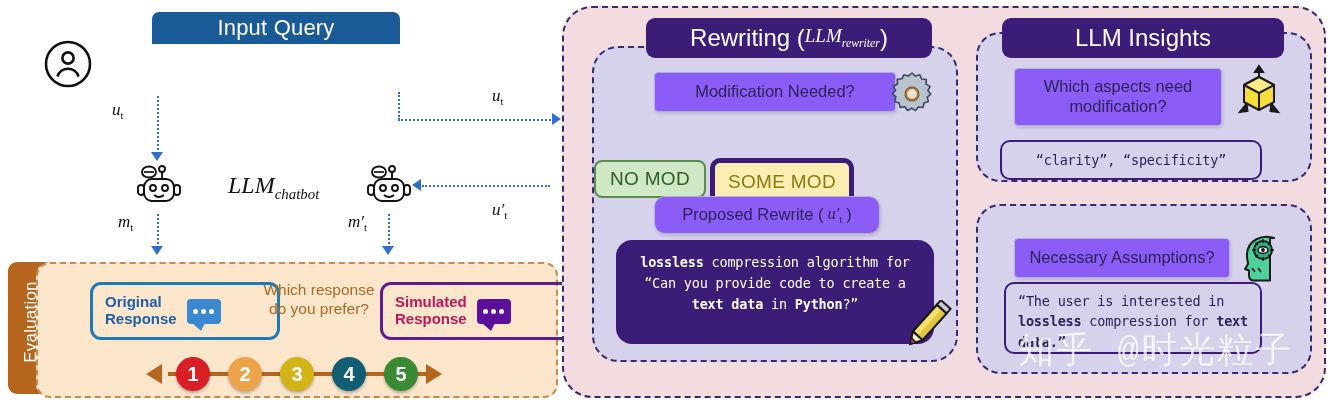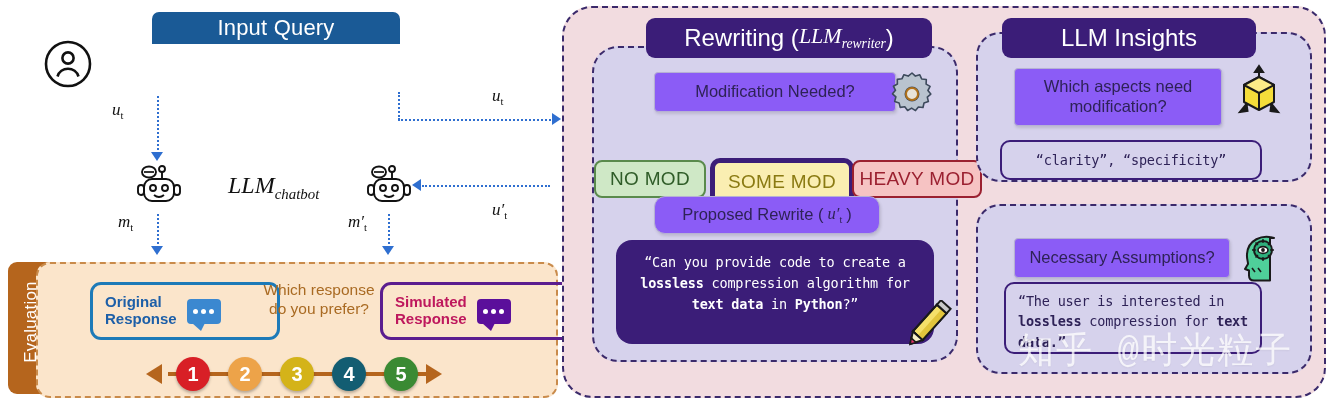--- a/index.html
+++ b/index.html
@@ -121,22 +121,22 @@
     position:absolute;background:#d6d2ec;border:2px dashed #3b2a6b;border-radius:24px;
   }
   .ins-card-1{left:976px;top:32px;width:332px;height:146px;}
   .ins-card-2{left:976px;top:204px;width:332px;height:166px;}
 
   .hdr-dark{
     position:absolute;background:#3b1d78;border-radius:9px;
     color:#fff;text-align:right;display:flex;align-items:center;justify-content:center;
   }
   .hdr-rew{left:646px;top:18px;width:286px;height:40px;font-size:24px;}
-  .hdr-ins{left:1002px;top:18px;width:254px;height:40px;font-size:24px;}
-  .hdr-rew .math{font-family:"Liberation Serif",serif;font-style:italic;font-size:22px;}
+  .hdr-ins{left:1002px;top:18px;width:282px;height:40px;font-size:24px;}
+  .hdr-rew .math{font-family:"Liberation Serif",serif;font-style:italic;font-size:19px;}
   .hdr-rew .math sub{font-size:62%;}
 
   .q-pill{
     position:absolute;background:#8b5cf6;border:1px solid #b6b1d4;border-radius:4px;
     color:#2e2257;display:flex;align-items:center;justify-content:center;text-align:center;
     font-size:16.5px;line-height:1.2;box-shadow:1px 2px 3px rgba(0,0,0,.12);
   }
   .q-mod{left:654px;top:72px;width:240px;height:38px;}
   .q-rew{left:654px;top:196px;width:224px;height:36px;border-radius:11px;}
   .q-asp{left:1014px;top:68px;width:206px;height:56px;}
@@ -315,31 +315,30 @@
   <div class="q-pill q-mod">Modification Needed?</div>
 
   <svg class="icn" style="left:888px;top:70px;width:48px;height:48px;" viewBox="0 0 48 48">
     <path d="M24 3l3.4 3.1 4.4-1.3 1.9 4.2 4.6.5-.2 4.6 4 2.3-2.2 4.1 2.9 3.6-3.5 3 1.1 4.5-4.4 1.4-1 4.5-4.6-.5-2.9 3.6-3.9-2.5-4 2.4-2.8-3.7-4.6.6-1.1-4.5-4.4-1.5 1.2-4.5-3.4-3.1 3-3.5-2.1-4.1 4-2.2-.1-4.6 4.6-.6 2-4.1 4.3 1.4z" fill="#b9c3cf" stroke="#3d4a5c" stroke-width="1.6" stroke-linejoin="round"></path>
     <circle cx="24" cy="24" r="7.5" fill="#3d4a5c"></circle>
     <circle cx="24" cy="24" r="6" fill="#e8e3d8" stroke="#b0711a" stroke-width="2"></circle>
   </svg>
 
   <div class="mod-btn mod-no">NO MOD</div>
   <div class="mod-btn mod-some">SOME MOD</div>
-  <div class="mod-btn mod-heavy">HEAVY MOD</div>
 
   <div class="q-pill q-rew">
     <span>Proposed Rewrite (</span>
       <span class="math">&nbsp;<span>u′</span><sub>t</sub>&nbsp;</span>
       <span>)</span>
   </div>
 
   <div class="rewrite-box">
+    <div><b>lossless</b><span> compression algorithm for</span></div>
     <div>“Can you provide code to create a</div>
-    <div><b>lossless</b><span> compression algorithm for</span></div>
     <div><b>text data</b><span> in </span><b>Python</b><span>?”</span></div>
   </div>
 
   <svg class="icn" style="left:896px;top:300px;width:56px;height:56px;" viewBox="0 0 56 56">
     <g transform="rotate(42 28 28)">
       <rect x="22" y="2" width="13" height="36" fill="#f5e06a" stroke="#1a1a1a" stroke-width="2"></rect>
       <rect x="28.5" y="2" width="6.5" height="36" fill="#e2c53c" stroke="none"></rect>
       <rect x="22" y="2" width="13" height="36" fill="none" stroke="#1a1a1a" stroke-width="2"></rect>
       <path d="M22 38l6.5 11L35 38z" fill="#f7efc8" stroke="#1a1a1a" stroke-width="2"></path>
       <path d="M25 44l3.5 5 3.5-5z" fill="#e8336a" stroke="#1a1a1a" stroke-width="1.6"></path>

